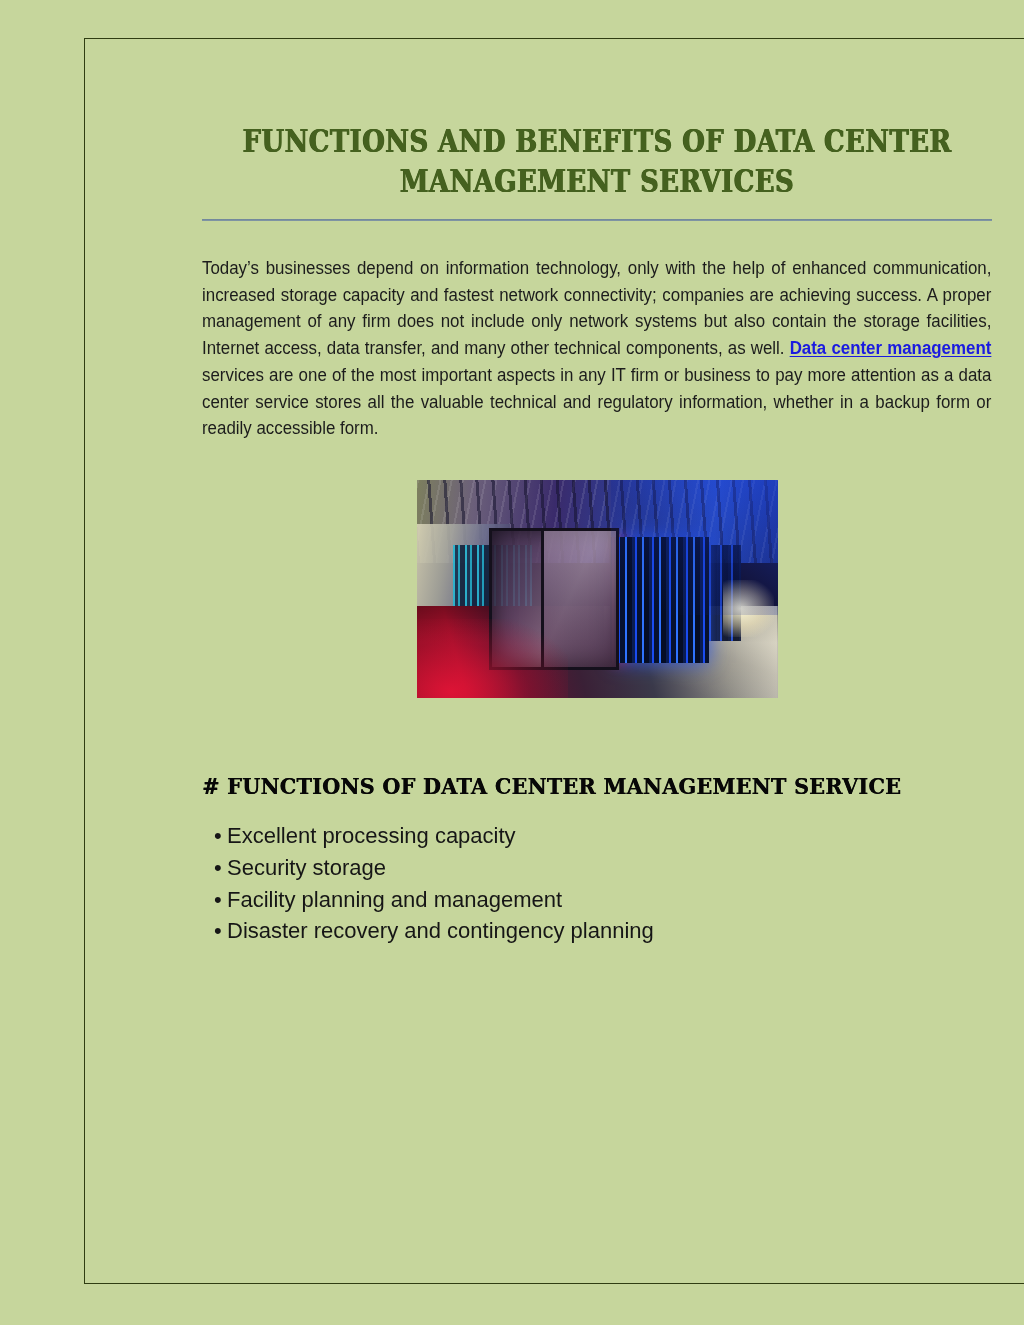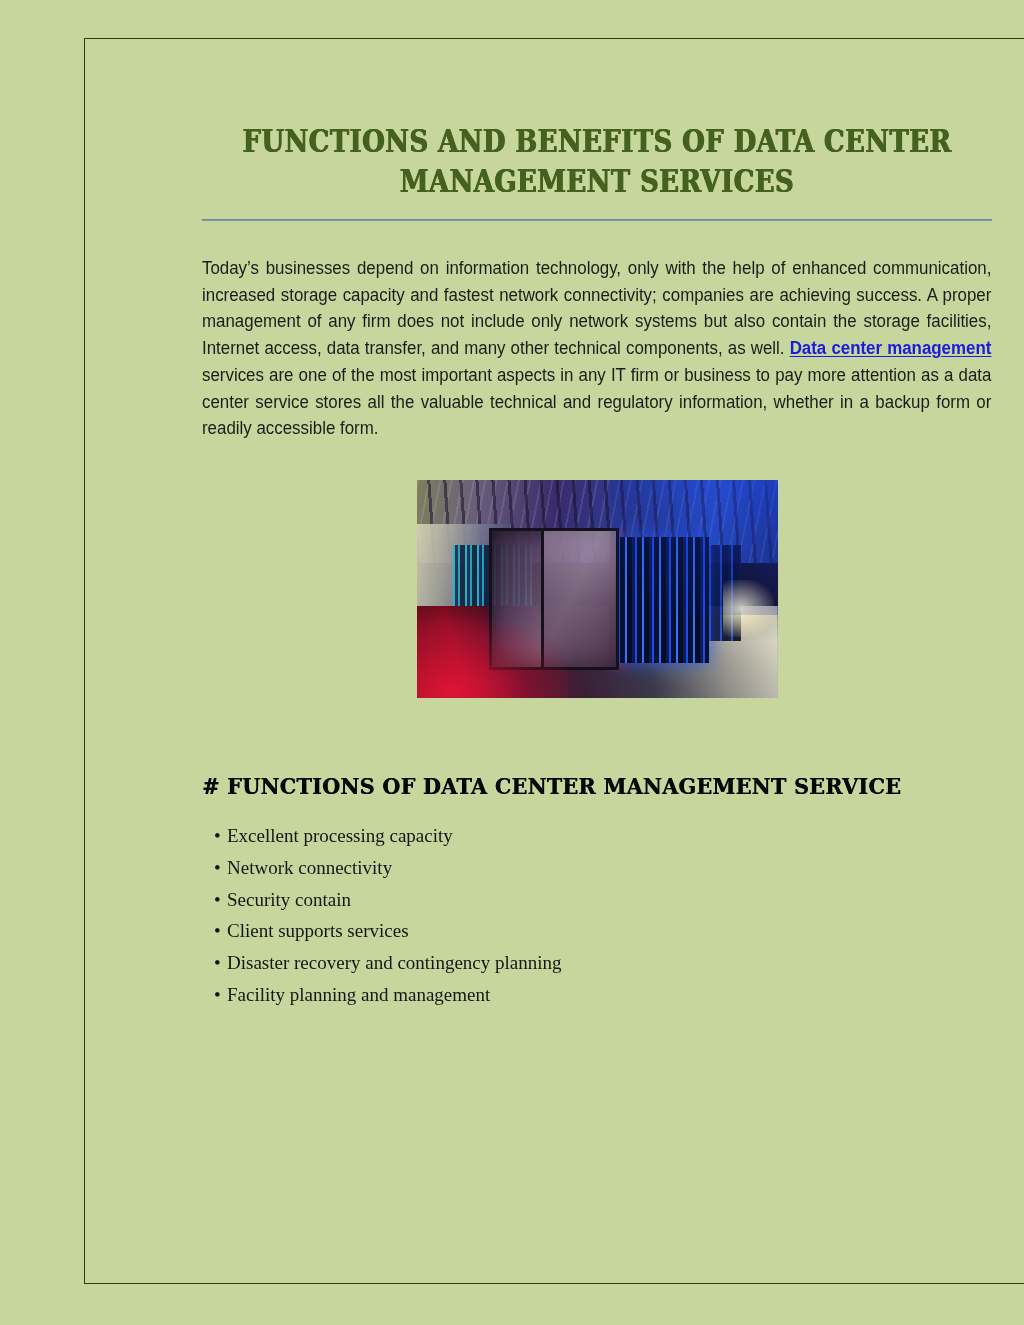--- a/index.html
+++ b/index.html
@@ -186,22 +186,22 @@
     white-space: nowrap;
     text-shadow: 0.5px 0 0 #070707;
   }
 
   
   .feature-list {
     margin-top: 20px;
     list-style: none;
   }
   .feature-list li {
-    font-family: Liberation Serif, serif;
-    font-size: 19px;
+    font-family: Liberation Sans, sans-serif;
+    font-size: 22px;
     line-height: 31.8px;
     color: #161616;
     padding-left: 12px;
     white-space: nowrap;
   }
   .feature-list li .bullet-dot {
     display: inline-block;
     width: 13px;
     color: #161616;
   }
@@ -240,21 +240,19 @@
           <div class="dc-blue-wash"></div>
           <div class="dc-red-wash"></div>
         </div>
       </div>
     </div>
 
     <h2 class="section-heading"># FUNCTIONS OF DATA CENTER MANAGEMENT SERVICE</h2>
 
     <ul class="feature-list">
       <li><span class="bullet-dot">•</span><span>Excellent processing capacity</span></li>
-      <li><span class="bullet-dot">•</span><span>Network connectivity</span></li>
-      <li><span class="bullet-dot">•</span><span>Security contain</span></li>
-      <li><span class="bullet-dot">•</span><span>Client supports services</span></li>
+      <li><span class="bullet-dot">•</span><span>Security storage</span></li>
+      <li><span class="bullet-dot">•</span><span>Facility planning and management</span></li>
       <li><span class="bullet-dot">•</span><span>Disaster recovery and contingency planning</span></li>
-      <li><span class="bullet-dot">•</span><span>Facility planning and management</span></li>
     </ul>
 
   </div>
 </div>
 
 </body></html>

